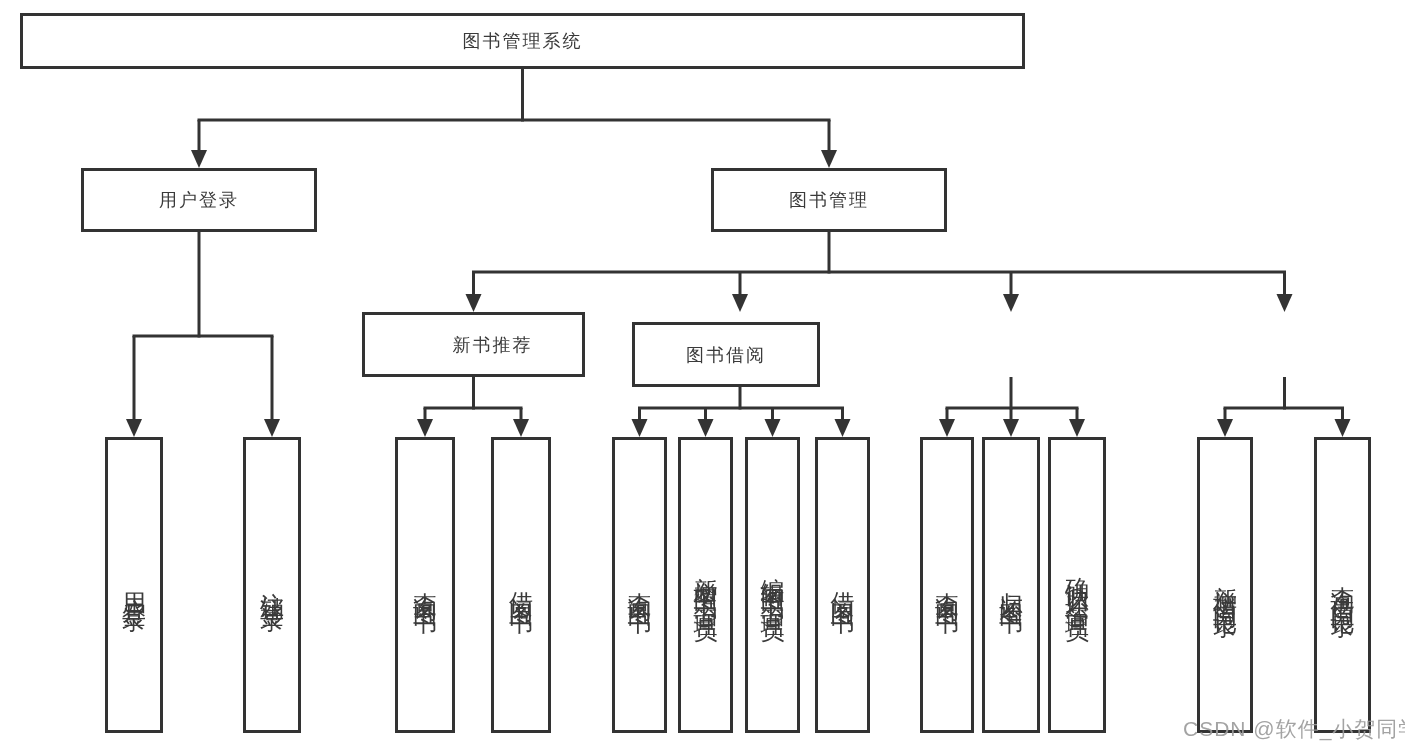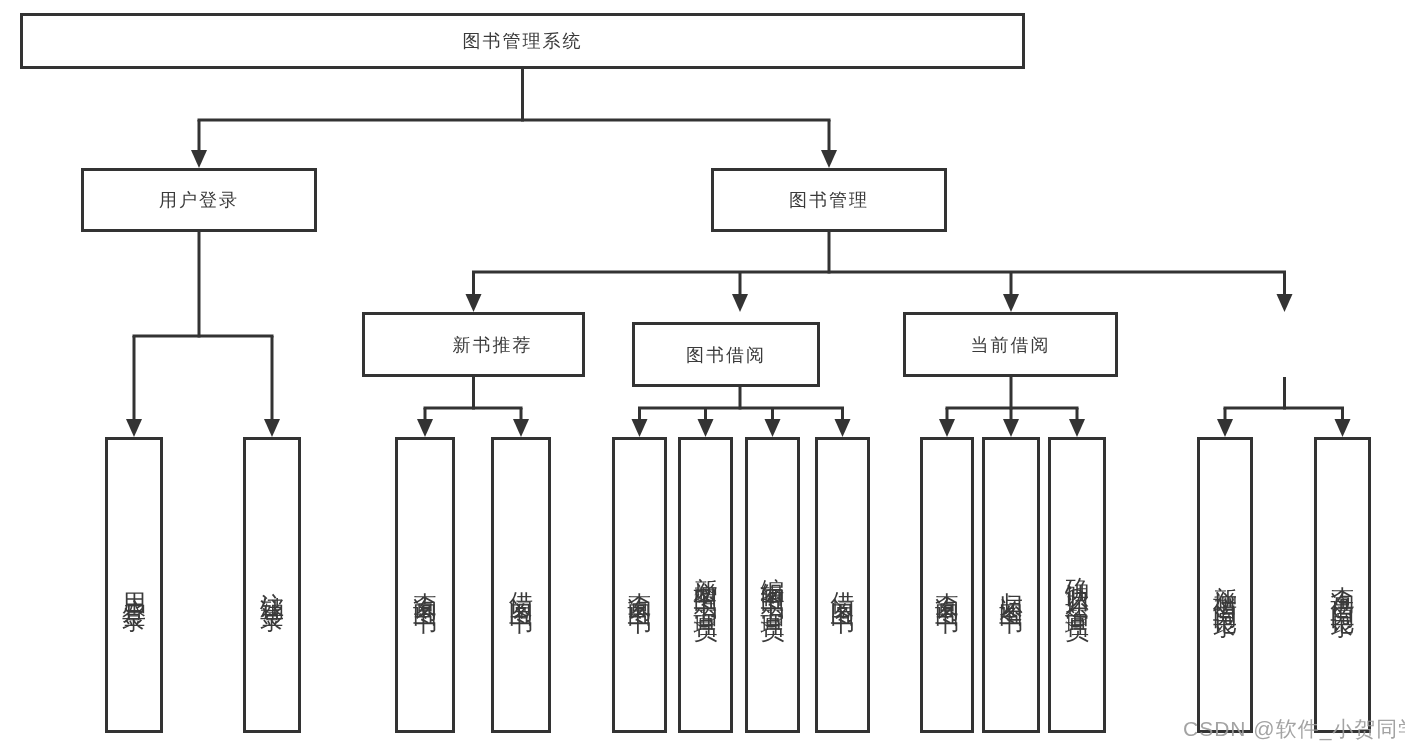--- a/index.html
+++ b/index.html
@@ -150,23 +150,20 @@
   <div class="box" style="left:711px; top:168px; width:236px; height:64px;">
     <span class="hlabel">图书管理</span>
   </div>
 
   <div class="box" style="left:362px; top:312px; width:223px; height:65px;padding-left:38px;">
     <span class="hlabel">新书推荐</span>
   </div>
   <div class="box" style="left:632px; top:312px; width:188px; height:65px;margin-top:10px;">
     <span class="hlabel">图书借阅</span>
   </div>
-  <div class="box" style="left:903px; top:312px; width:215px; height:65px;">
-    <span class="hlabel">当前借阅</span>
-  </div>
 
   <div class="box leaf" style="left:105px; top:437px; width:58px; height:296px;">
     <span>用户登录</span>
   </div>
   <div class="box leaf" style="left:243px; top:437px; width:58px; height:296px;">
     <span>注销登录</span>
   </div>
   <div class="box leaf" style="left:395px; top:437px; width:60px; height:296px;">
     <span>查询图书</span>
   </div>

